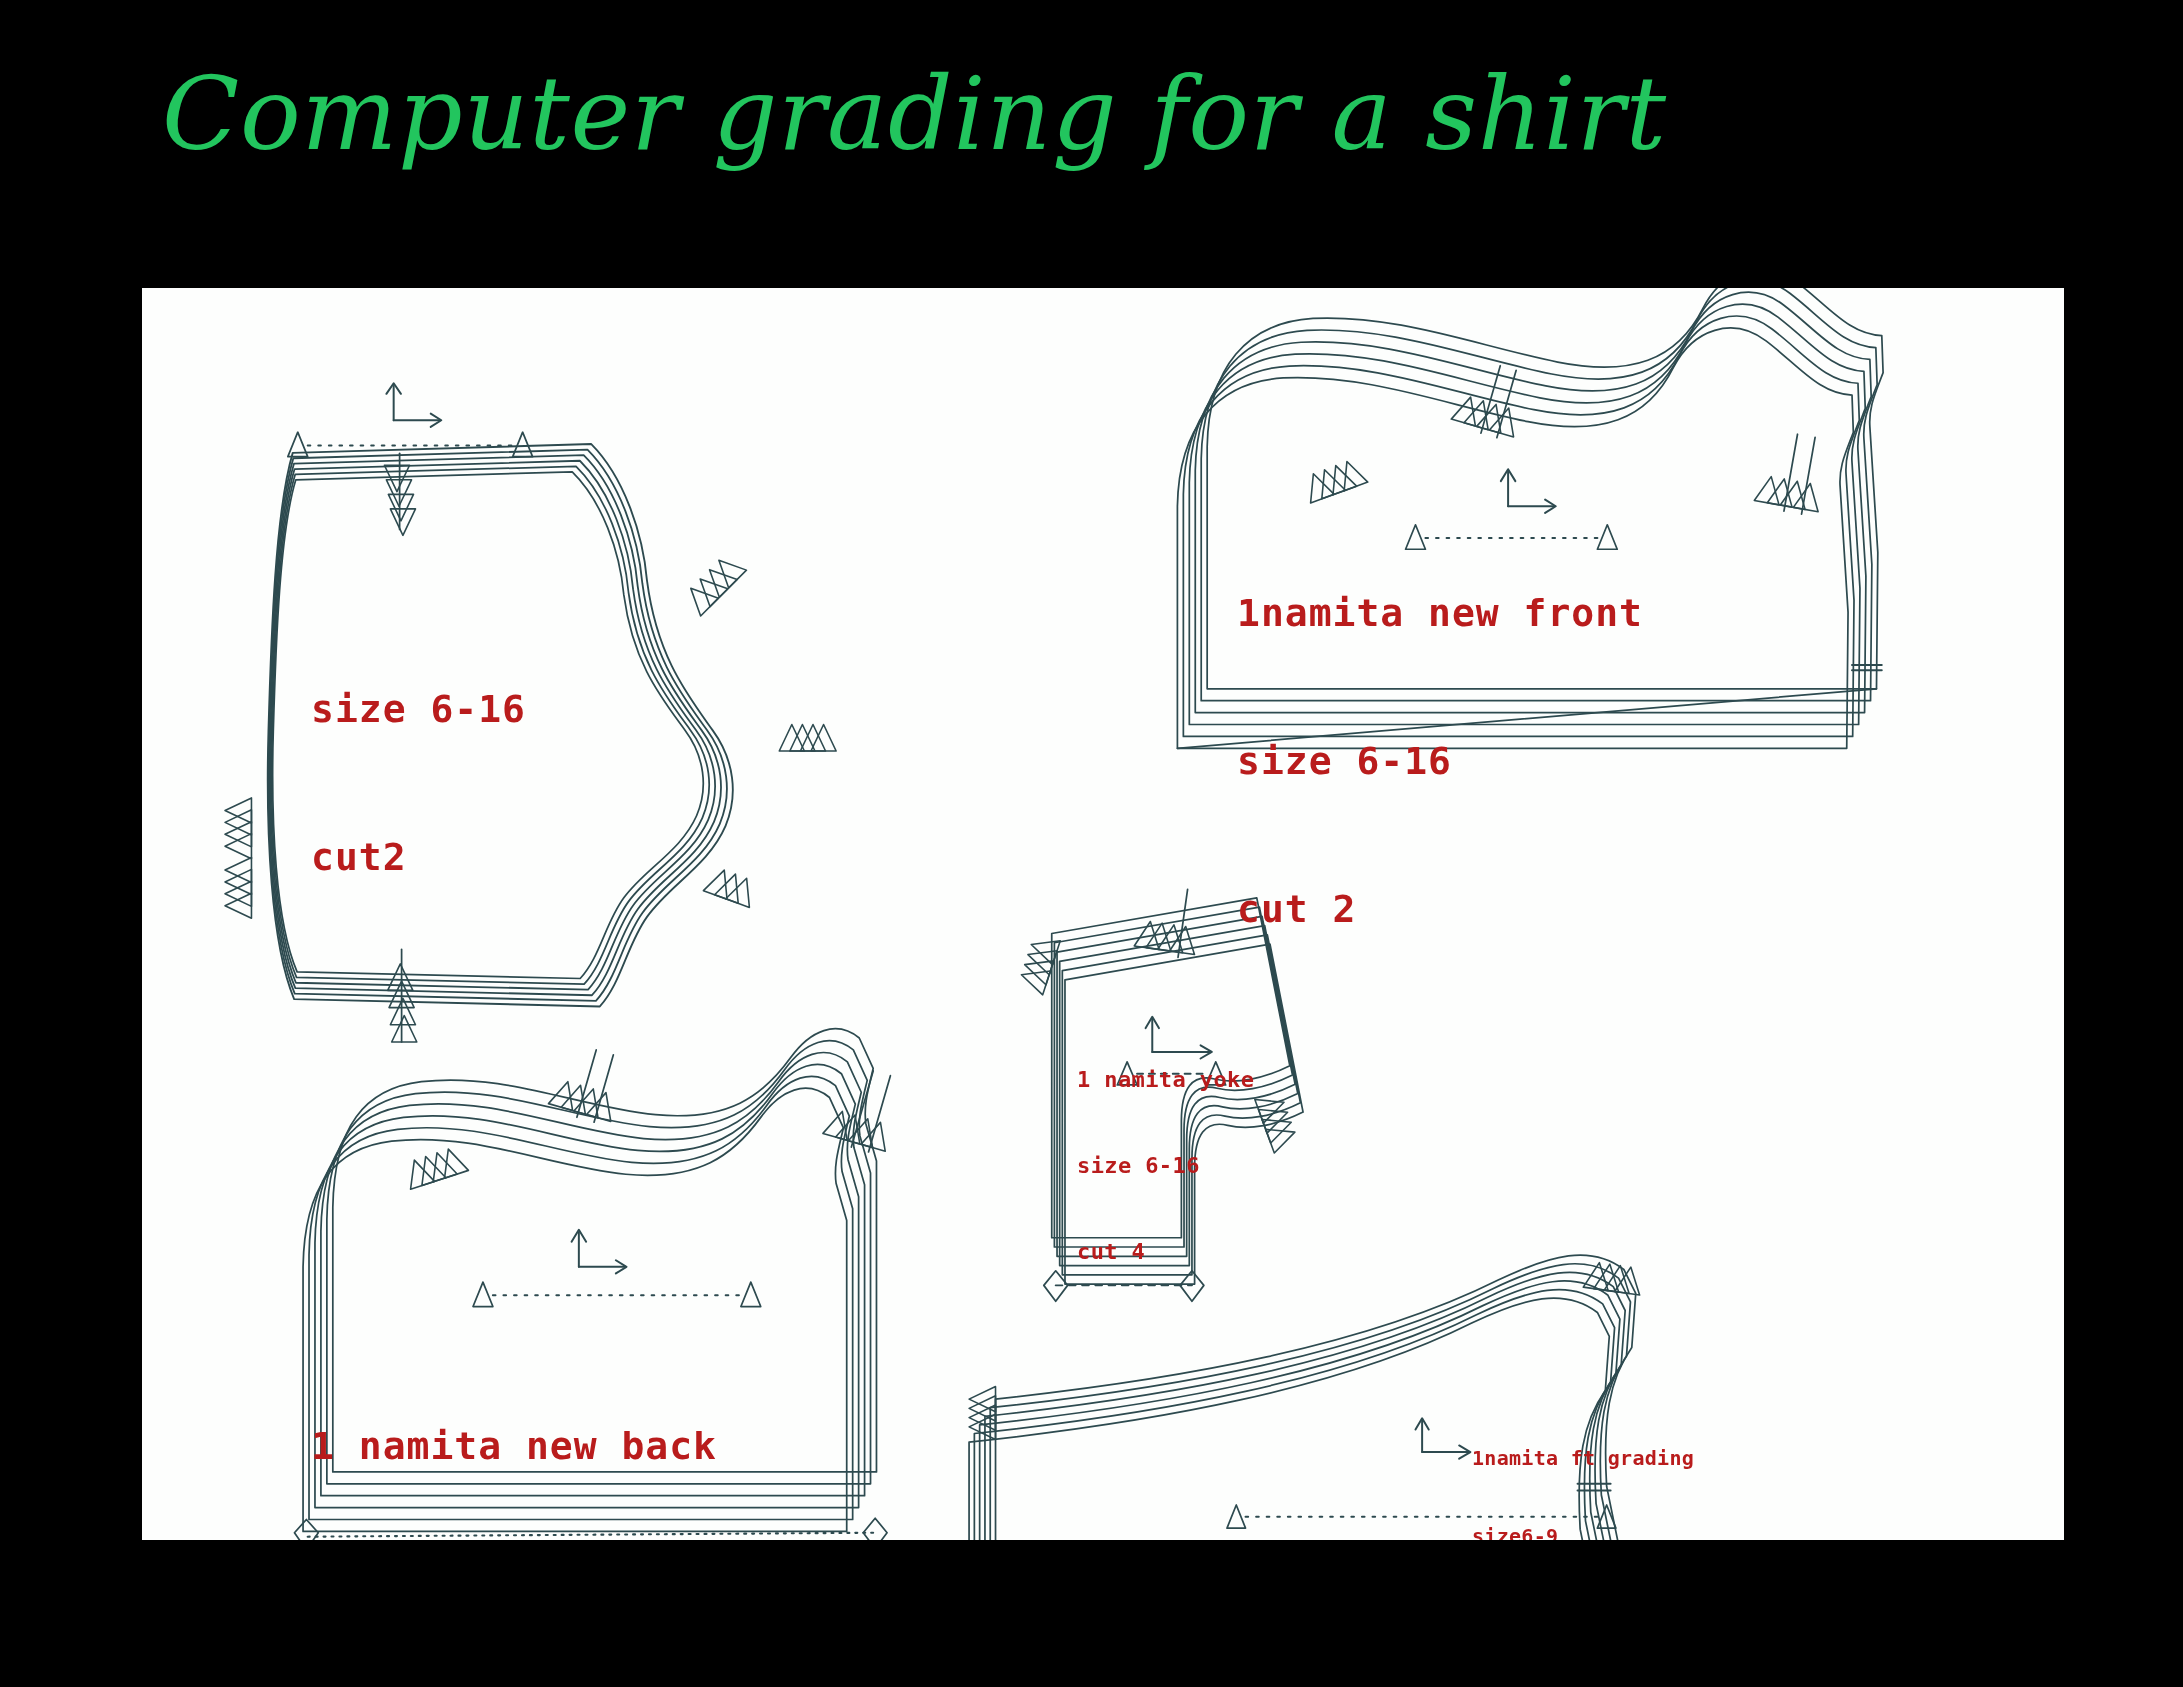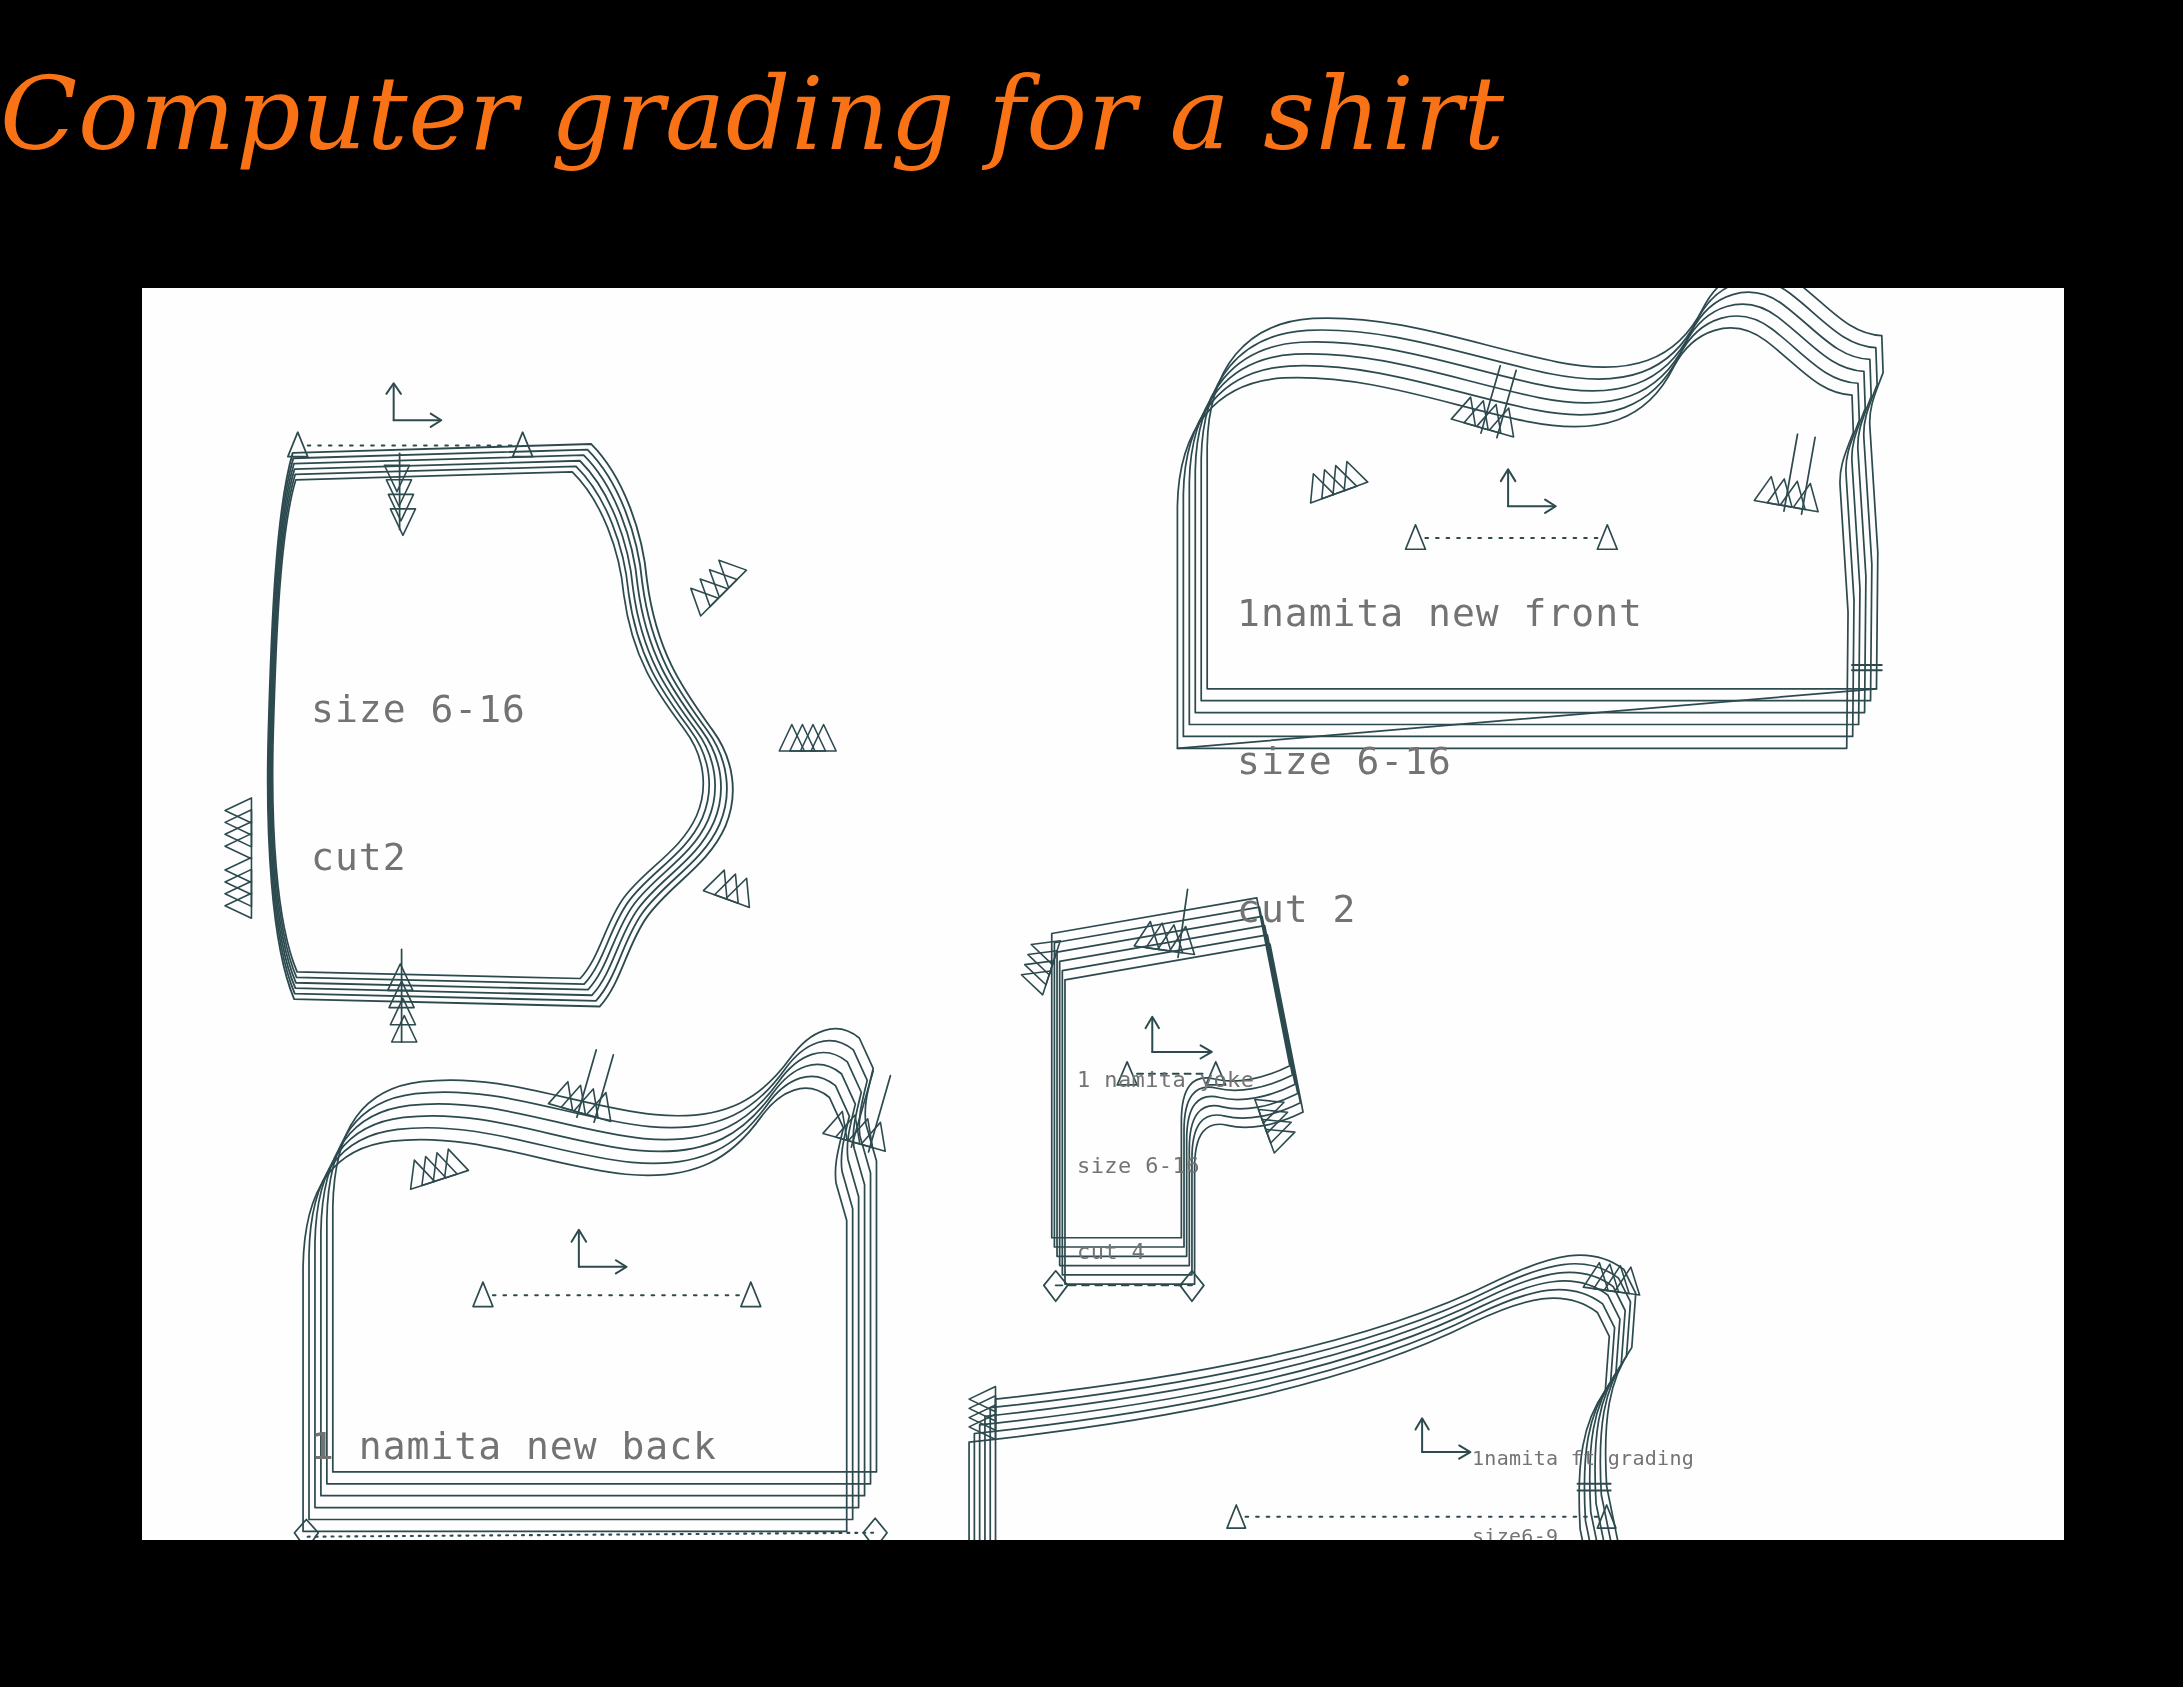--- a/index.html
+++ b/index.html
@@ -1,45 +1,46 @@
 <!DOCTYPE html>
 <html style="font-size:10.6px"><head>
 <meta charset="utf-8">
 <style>
   html,body{margin:0;padding:0;background:#000;}
   body{width:2183px;height:1687px;overflow:hidden;font-family:"Liberation Sans",sans-serif;}
   #slide{position:relative;width:2183px;height:1687px;background:#000;}
 
   #title{
     position:absolute; left:0; top:64px; width:1829px;
-    text-align:left;
+    text-align:center;
     font-family:"DejaVu Serif","Liberation Serif",serif;
     font-style:italic;
     font-size:101px;
     line-height:1.0;
     letter-spacing:0.7px;
-    color:#f97316;
+    color:#22c55e;
     white-space:nowrap;
   }
 
   #paper{
     position:absolute; left:142px; top:288px;
     width:1922px; height:1252px;
     background:#fdfefd;
     overflow:hidden;
   }
 
   #sheet{position:absolute; left:0; top:0; width:1922px; height:1252px;}
 
   .lbl{
     position:absolute;
     font-family:"DejaVu Sans Mono","Liberation Mono",monospace;
-    color:#737373;
+    color:#b91c1c;
     white-space:pre;
     line-height:1.30;
+    font-weight:bold;
   }
   .lbl.big{ font-size:38px; letter-spacing:1px; }
   .lbl.small{ font-size:22px; letter-spacing:0.4px; }
   .lbl.tiny{ font-size:20px; letter-spacing:0.3px; }
 </style>
 </head>
 <body>
 
 <div id="slide">
 

